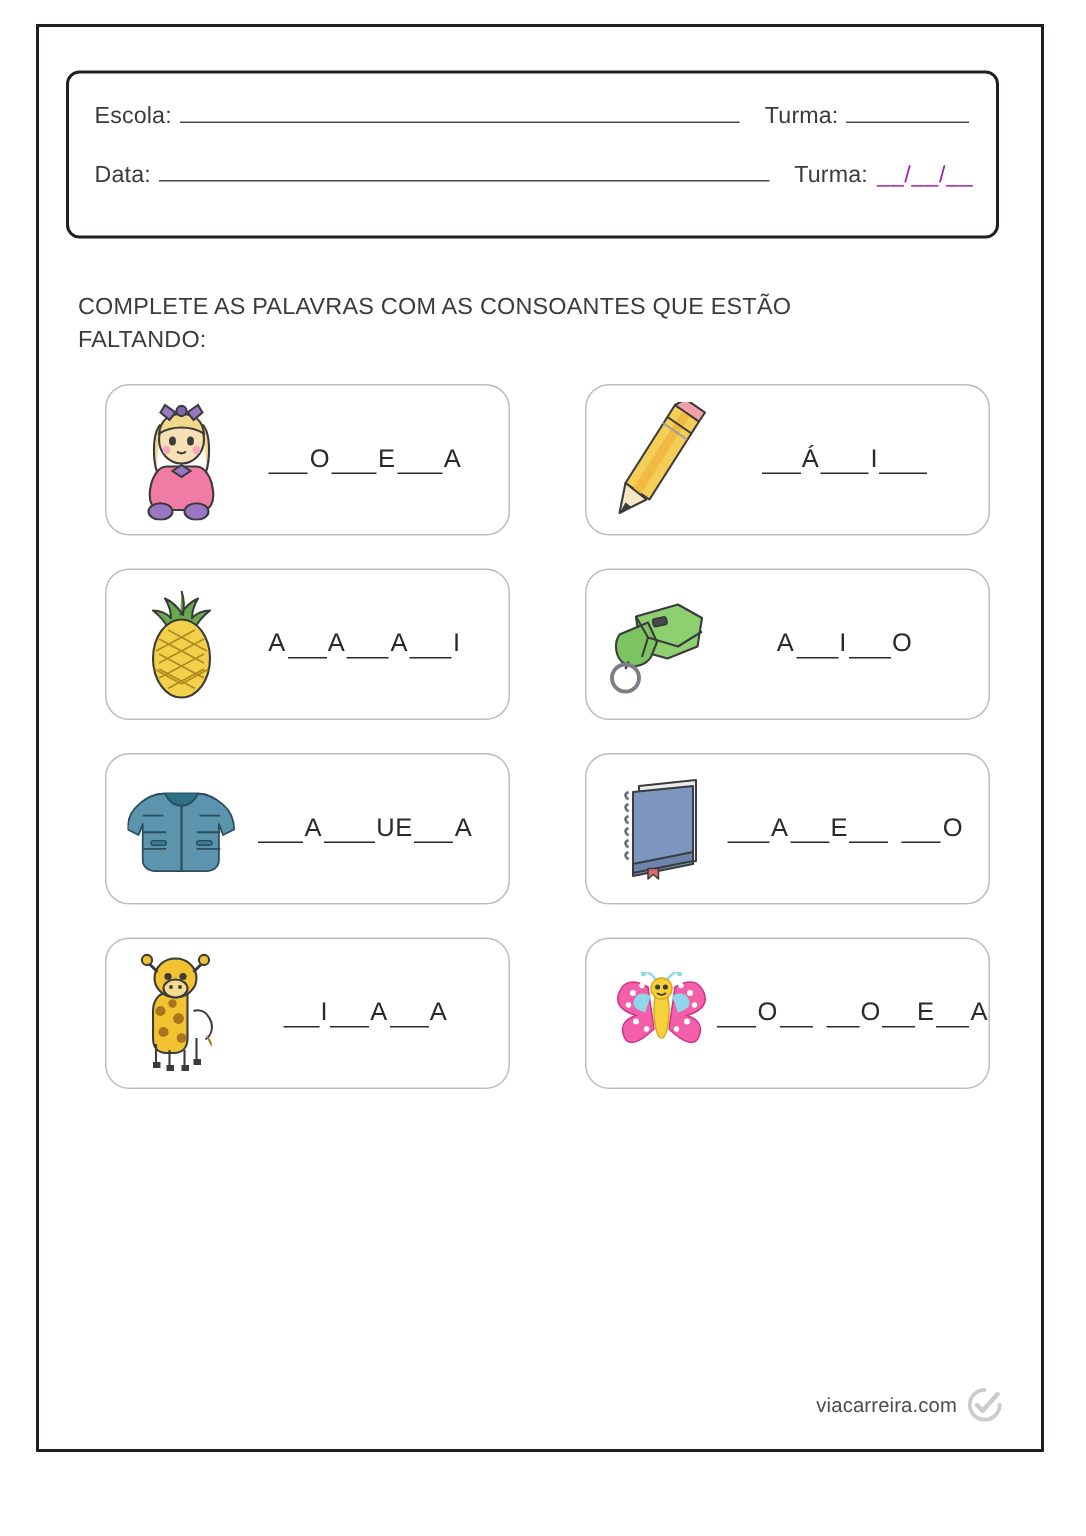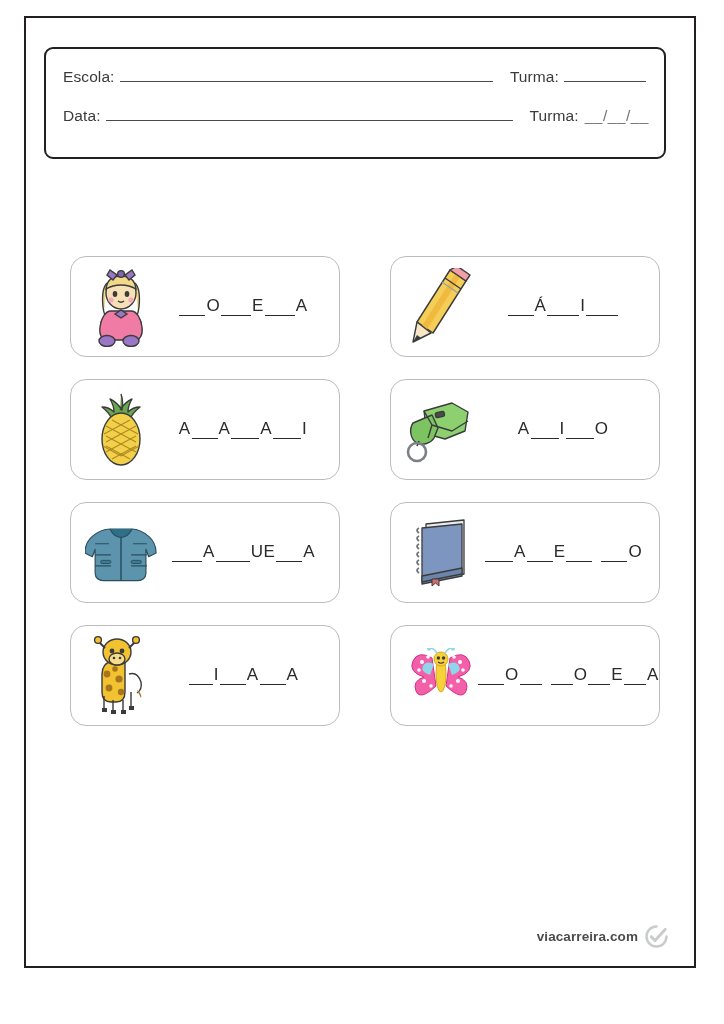--- a/index.html
+++ b/index.html
@@ -58,21 +58,21 @@
     border-bottom: 1.3px solid #4a4a4a;
     height: 14px;
     margin: 0 3px 0 5px;
   }
   .line-escola { flex: 1 1 auto; }
   .line-nome   { flex: 1 1 auto; }
 
   .id-label.second { margin-left: 14px; }
   .line-turma { width: 82px; flex: none; }
 
-  .data-slots { margin-left: 6px; letter-spacing: .5px; font-size: 15.5px; color:#737373;}
+  .data-slots { margin-left: 6px; letter-spacing: .5px; font-size: 15.5px; color:#a21caf;}
 
   
   .instruction {
     position: absolute;
     left: 26px;
     top: 176px;
     width: 560px;
     font-size: 15.6px;
     line-height: 1.42;
     color: #3b3b3b;
@@ -130,21 +130,20 @@
   .word .gap { display: inline-block; width: 7px; }
 
   
   .footer {
     position: absolute;
     right: 26px;
     bottom: 18px;
     display: flex;
     align-items: center;
     gap: 7px;
-    font-weight: bold;
   }
   .footer-text {
     font-size: 13.5px;
     color: #4c4c4c;
     letter-spacing: .1px;
   }
   .footer-logo { width: 23px; height: 23px; display:block; }
 </style>
 </head>
 <body>
@@ -162,20 +161,21 @@
 
     <div class="id-row row-nome">
       <span class="id-label">Data:</span>
       <span class="id-line line-nome"></span>
       <span class="id-label second">Turma:</span>
       <span class="data-slots">__/__/__</span>
     </div>
 
   </div>
 
+  <div class="instruction">COMPLETE AS PALAVRAS COM AS CONSOANTES QUE ESTÃO FALTANDO:</div>
 
   <div class="grid" id="exercise-grid">
       <div class="card">
         <div class="card-art">
           <svg width="60" height="80" viewBox="0 0 60 80">
             <g stroke="#3b3b3b" stroke-width="1.4">
               <path d="M16 16c-4 4-5 14-4 24 1 8 4 12 4 12l-4 4" fill="#f2d98a"></path>
               <path d="M44 16c4 4 5 14 4 24-1 8-4 12-4 12l4 4" fill="#f2d98a"></path>
               <path d="M13 50c-3 3-5 9-1 12 4 3 9 0 10-4" fill="#f07ba5"></path>
               <path d="M47 50c3 3 5 9 1 12-4 3-9 0-10-4" fill="#f07ba5"></path>

